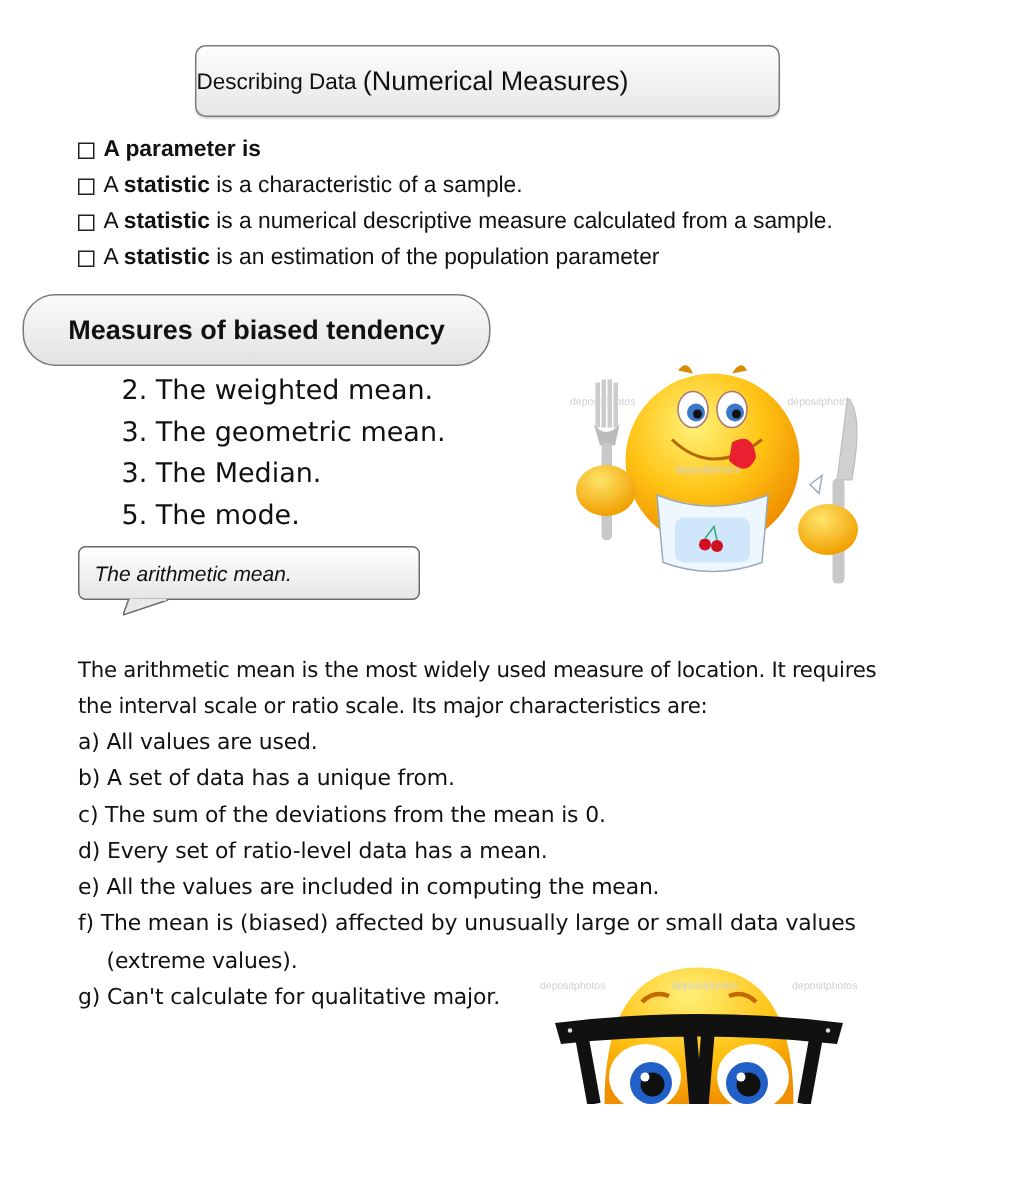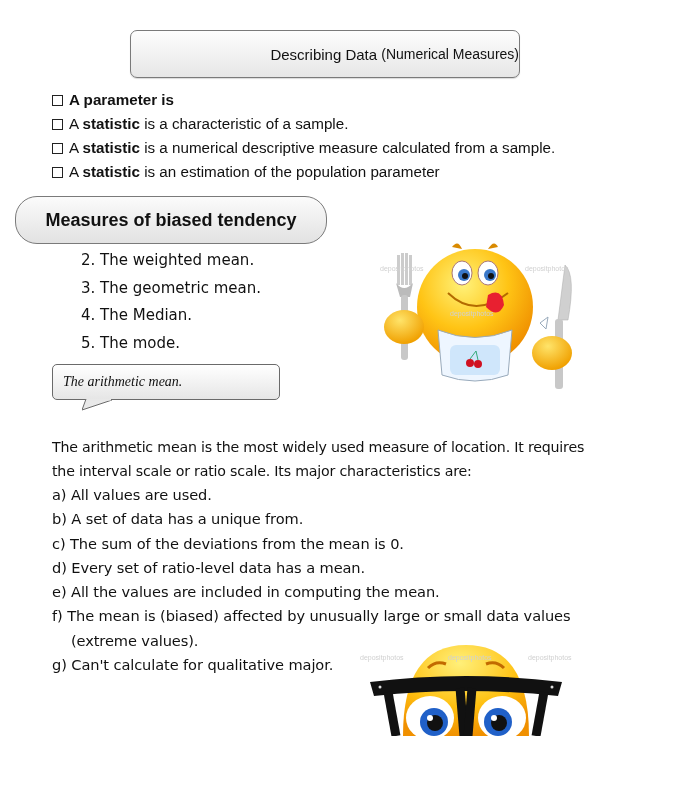--- a/index.html
+++ b/index.html
@@ -3,41 +3,41 @@
 <meta charset="utf-8">
 <style>
   html, body { margin:0; padding:0; background:#ffffff; }
   body { width:680px; height:794px; position:relative; overflow:hidden; font-family:"Liberation Sans", sans-serif; color:#111; }
   .abs { position:absolute; }
   .title-box {
     left:130px; top:30px; width:388px; height:46px;
     border:1px solid #7a7a7a; border-radius:7px;
     background:linear-gradient(#fdfdfd, #e6e6e6);
     box-shadow:0 1px 1px rgba(0,0,0,0.15);
-    display:flex; align-items:center; justify-content:flex-end;
+    display:flex; align-items:center; justify-content:flex-start;
     font-size:15px; color:#111;
   }
-  .title-box .sub { font-size:14px; }
+  .title-box .sub { font-size:18px; }
   .defs { left:52px; top:88px; font-size:15.2px; line-height:24px; }
   .defs .row { display:flex; align-items:center; white-space:nowrap; }
   .cb { display:inline-block; width:11px; height:11px; border:1.3px solid #222; margin-right:6px; box-sizing:border-box; }
   .defs b { font-weight:bold; }
   .ct-box {
     left:15px; top:196px; width:310px; height:46px;
     border:1px solid #7a7a7a; border-radius:22px;
     background:linear-gradient(#fbfbfb, #e2e2e2);
     display:flex; align-items:center; justify-content:center;
     font-size:18px; font-weight:bold; color:#111;
   }
-  .ct-list { left:81px; top:247px; font-family:"DejaVu Sans", sans-serif; font-size:15px; line-height:27.5px; color:#111; }
+  .ct-list { left:81px; top:247px; font-family:"DejaVu Sans", sans-serif; font-size:18px; line-height:27.5px; color:#111; }
   .callout {
     left:52px; top:364px; width:228px; height:36px;
     border:1px solid #6a6a6a; border-radius:5px;
     background:linear-gradient(#ffffff, #e6e6e6);
-    font-family:Liberation Serif, serif; font-style:italic; font-size:14px;
+    font-family:Liberation Sans, sans-serif; font-style:italic; font-size:14px;
     display:flex; align-items:center; padding-left:10px; box-sizing:border-box;
   }
   .callout-tail { left:82px; top:399px; }
   .para { left:52px; top:436px; width:580px; font-family:"DejaVu Sans", sans-serif; font-size:14.2px; line-height:23.5px; letter-spacing:-0.2px; color:#111; }
   .chars { left:52px; top:483px; font-family:"DejaVu Sans", sans-serif; font-size:14.6px; line-height:24.3px; letter-spacing:-0.1px; color:#111; }
   .chars .item { white-space:nowrap; }
   .chars .cont { padding-left:19px; }
   .emoji1 { left:370px; top:235px; width:215px; height:160px; }
   .emoji2 { left:368px; top:640px; width:196px; height:96px; }
   .wm { font-size:7px; color:#d0d0d0; position:absolute; }
@@ -72,21 +72,21 @@
       <b>statistic</b>
       <span style="white-space:pre"> is an estimation of the population parameter</span>
   </div>
 </div>
 
 <div class="abs ct-box">Measures of biased tendency</div>
 
 <div class="abs ct-list">
   <div>2. The weighted mean.</div>
   <div>3. The geometric mean.</div>
-  <div>4. The Median.</div>
+  <div>3. The Median.</div>
   <div>5. The mode.</div>
 </div>
 
 <div class="abs emoji1">
   <svg width="215" height="160" viewBox="0 0 215 160">
     <defs>
       <radialGradient id="face1" cx="40%" cy="30%" r="70%">
         <stop offset="0%" stop-color="#fff27a"></stop>
         <stop offset="55%" stop-color="#ffc415"></stop>
         <stop offset="100%" stop-color="#f09000"></stop>

